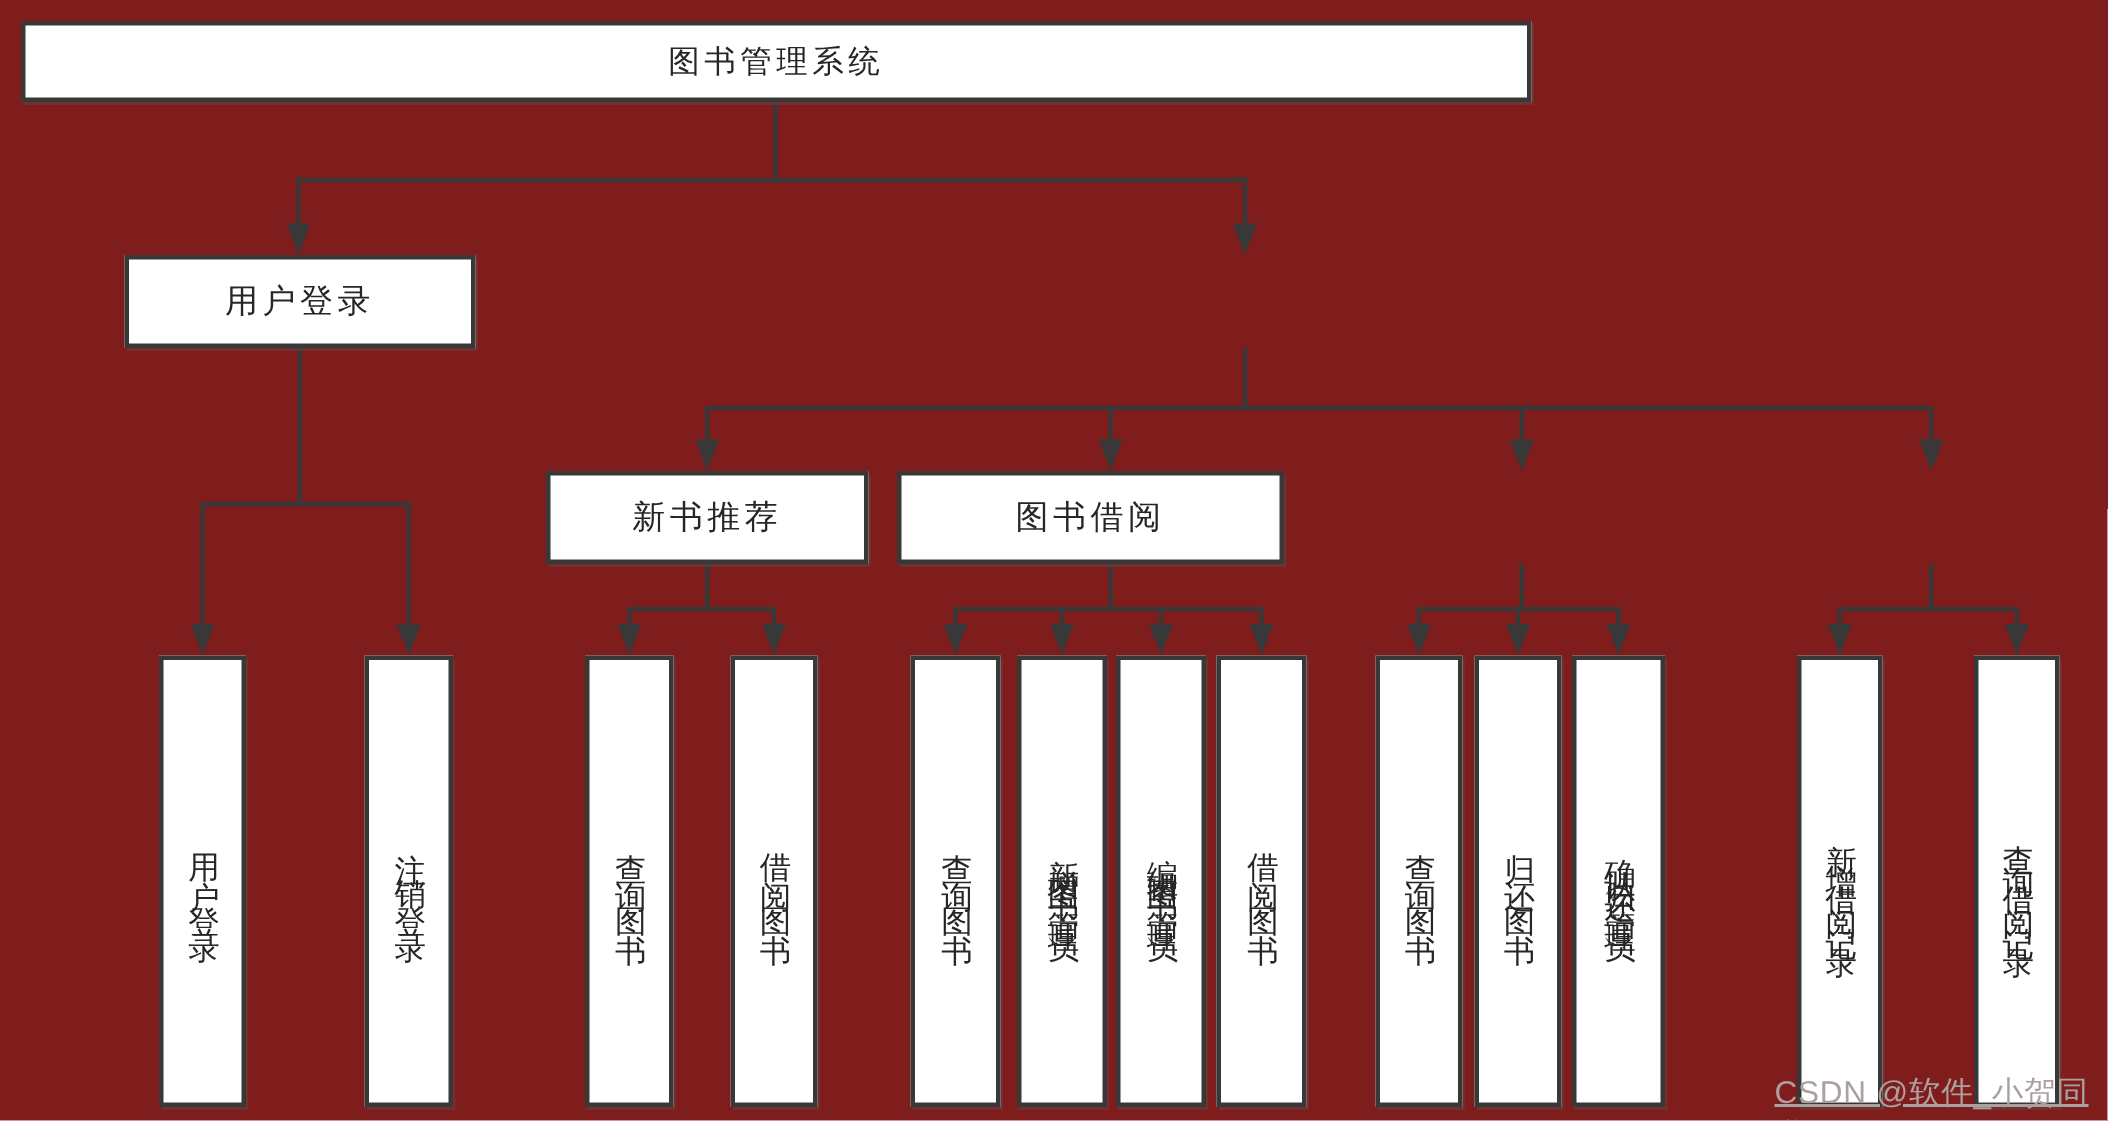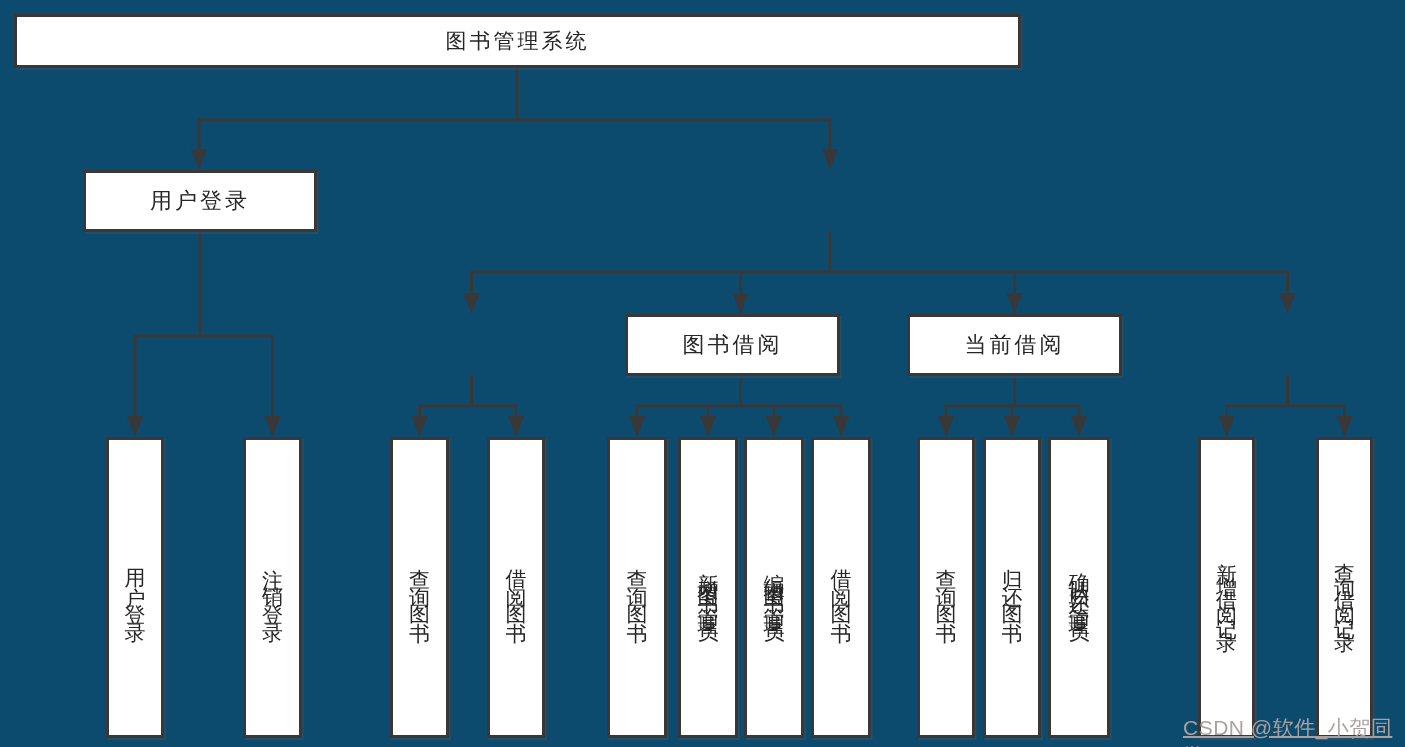--- a/index.html
+++ b/index.html
@@ -1,20 +1,20 @@
 <!DOCTYPE html>
 <html><head>
 <meta charset="utf-8">
 <style>
   html, body { margin: 0; padding: 0; background: #ffffff; }
   .stage {
     position: relative;
     width: 1405px;
     height: 747px;
-    background: #0c4a6e;
+    background: #7f1d1d;
     overflow: hidden;
     font-family: "Liberation Sans", sans-serif;
     color: #262626;
   }
   .stage svg.wires {
     position: absolute;
     left: 0; top: 0;
     width: 1405px; height: 747px;
   }
   .node {
@@ -86,22 +86,22 @@
         <polygon points="1071,416 1087,416 1079,437"></polygon>
         <polygon points="1218.5,416 1234.5,416 1226.5,437"></polygon>
         <polygon points="1336.5,416 1352.5,416 1344.5,437"></polygon>
       </g>
   </svg>
 
   <div class="node root" style="left:14px; top:14px; width:1007px; height:54px;">图书管理系统</div>
 
   <div class="node" style="left:83px; top:170px; width:234px; height:62px;">用户登录</div>
 
-  <div class="node" style="left:625px; top:314px; width:215px; height:62px;">图书借阅</div>
-  <div class="node" style="left:907px; top:314px; width:215px; height:62px;">当前借阅</div>
+  <div class="node" style="left:364px; top:314px; width:215px; height:62px;">新书推荐</div>
+  <div class="node" style="left:598px; top:314px; width:258px; height:62px;">图书借阅</div>
 
   <div class="node leaf" style="left: 106px; top: 437px; width: 58px; height: 301px; letter-spacing: 18px;">用户登录</div>
   <div class="node leaf" style="left: 243px; top: 437px; width: 59px; height: 301px; letter-spacing: 18px;">注销登录</div>
 
   <div class="node leaf" style="left: 390px; top: 437px; width: 59px; height: 301px; letter-spacing: 18px;">查询图书</div>
   <div class="node leaf" style="left: 487px; top: 437px; width: 58px; height: 301px; letter-spacing: 18px;">借阅图书</div>
 
   <div class="node leaf" style="left: 607px; top: 437px; width: 60px; height: 301px; letter-spacing: 18px;">查询图书</div>
   <div class="node leaf" style="left: 678px; top: 437px; width: 60px; height: 301px; letter-spacing: 7px;">新增图书（管理员）</div>
   <div class="node leaf" style="left: 744px; top: 437px; width: 60px; height: 301px; letter-spacing: 7px;">编辑图书（管理员）</div>

